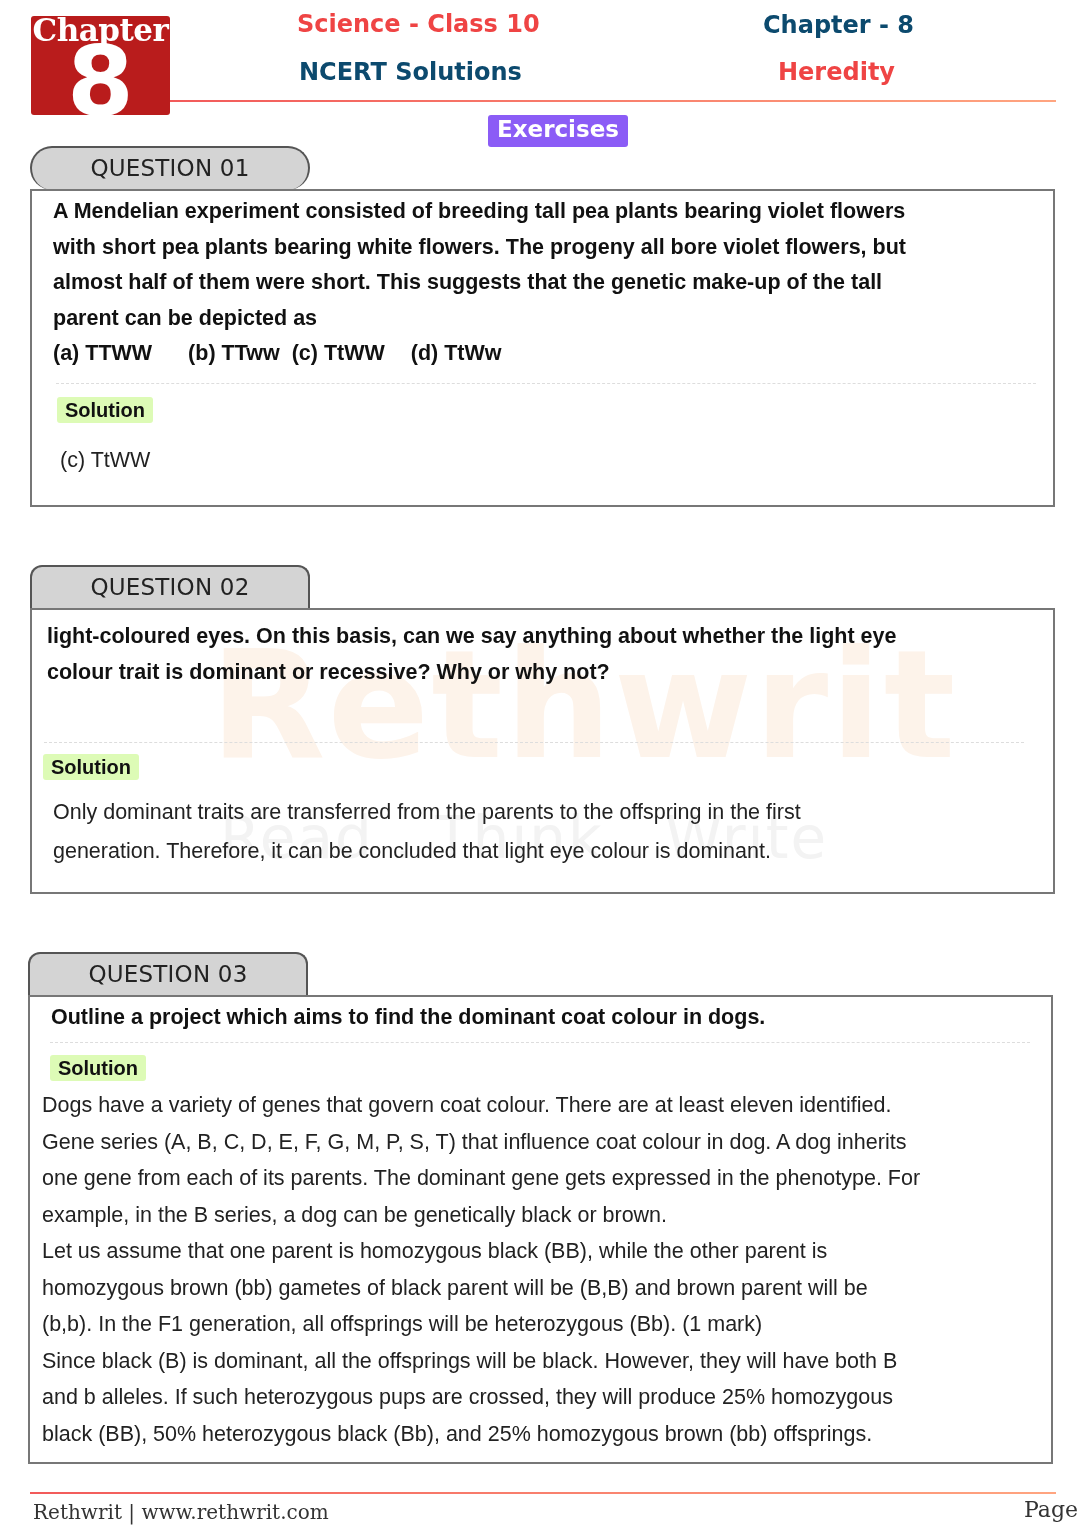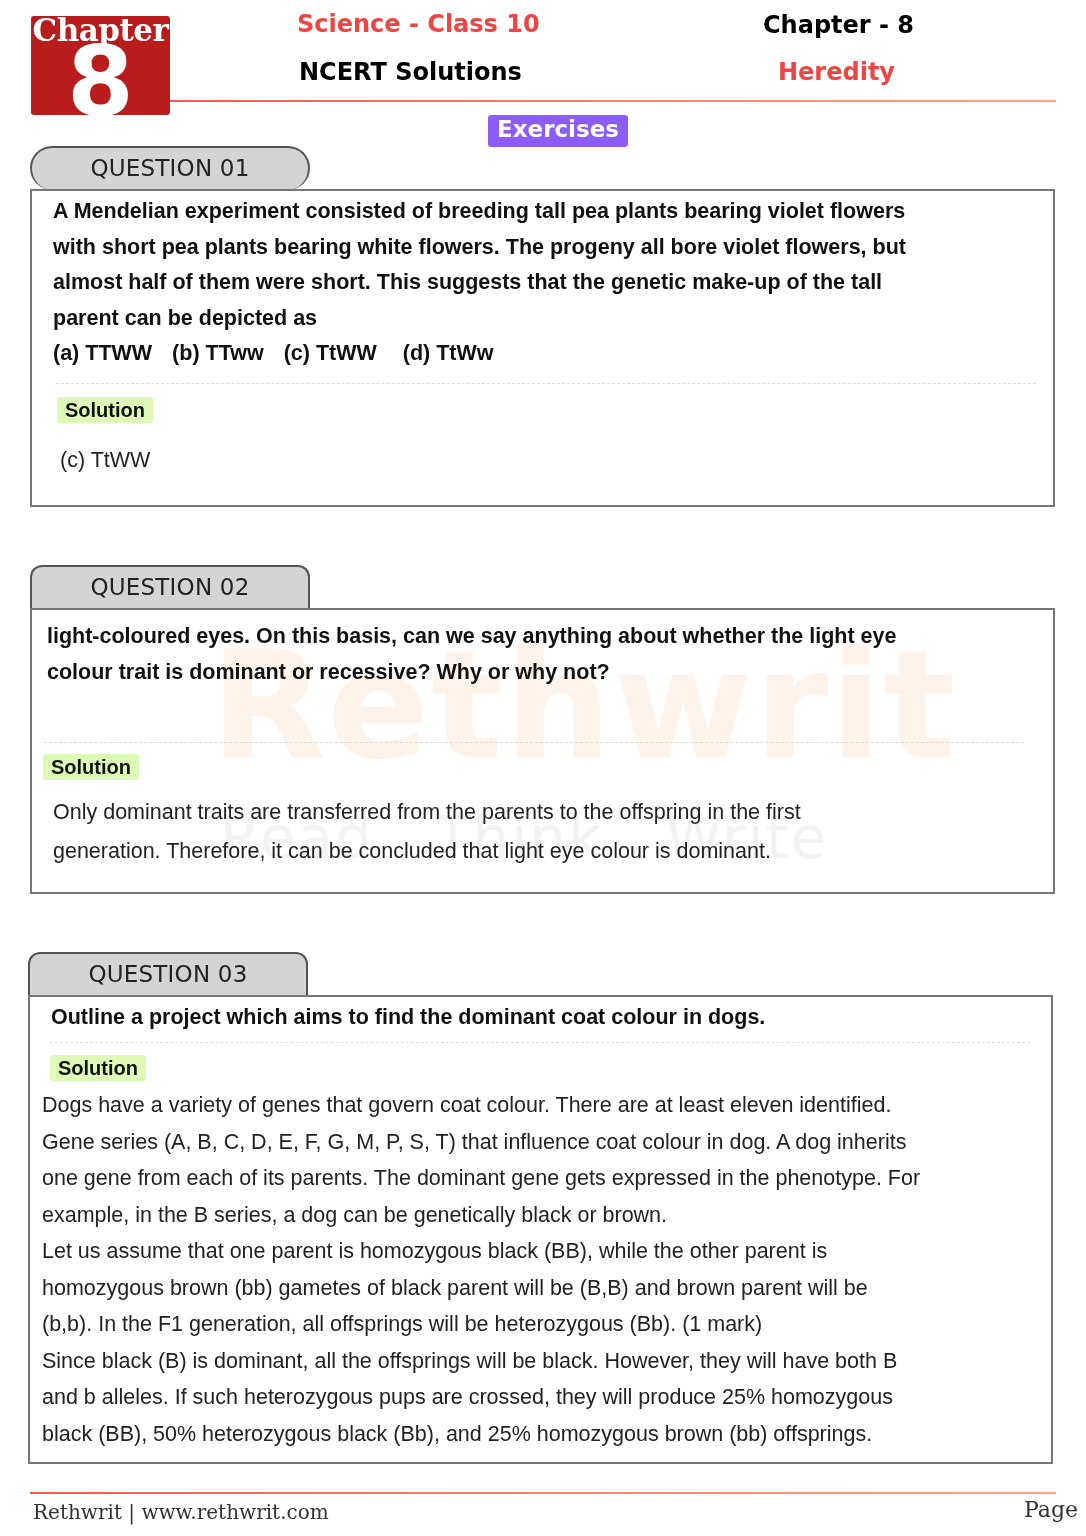--- a/index.html
+++ b/index.html
@@ -19,21 +19,21 @@
     font-family: "DejaVu Serif", serif; font-weight: bold; font-size: 31px; color: #fff;
     letter-spacing: -0.5px;
   }
   .chapter-badge .num {
     position: absolute; left: 0; top: 18px; width: 139px; text-align: center;
     font-family: "DejaVu Sans", sans-serif; font-weight: bold; font-size: 96px; color: #fff;
     line-height: 96px;
   }
   .hdr-text { font-weight: bold; font-size: 24px; }
   .red { color: #ef4444; }
-  .grey { color: #000000; }
+  .grey { color: #0c4a6e; }
   .hdr-line {
     left: 170px; top: 100px; width: 886px; height: 2px;
     background: linear-gradient(to right, #f25a5a, #ffa580);
   }
   .exercises {
     left: 488px; top: 115px; width: 140px; height: 32px; background: #8b5cf6; color: #fff;
     font-weight: bold; font-size: 23px; text-align: center; line-height: 28px;
     border-radius: 3px;
   }
 
@@ -104,22 +104,22 @@
 <div class="abs exercises">Exercises</div>
 
 <div class="abs q-tab" style="left:30px; top:146px; width:280px; height:44px;border-radius:22px;">QUESTION 01</div>
 <div class="abs q-box" style="left:30px; top:189px; width:1025px; height:318px;"></div>
 <div class="abs q-text" style="left:53px; top:194px; width:1000px;">
   <div>A Mendelian experiment consisted of breeding tall pea plants bearing violet flowers</div>
   <div>with short pea plants bearing white flowers. The progeny all bore violet flowers, but</div>
   <div>almost half of them were short. This suggests that the genetic make-up of the tall</div>
   <div>parent can be depicted as</div>
   <div style="display:flex;">
-    <span style="margin-right:20px;">(a) TTWW</span>
-    <span style="margin-right:20px;">(b) TTww</span>
+    <span style="margin-right:36px;">(a) TTWW</span>
+    <span style="margin-right:12px;">(b) TTww</span>
     <span style="margin-right:26px;">(c) TtWW</span>
     <span>(d) TtWw</span>
   </div>
 </div>
 <div class="abs dash" style="left:56px; top:383px; width:980px;"></div>
 <div class="abs sol-badge" style="left:57px; top:397px;">Solution</div>
 <div class="abs ans" style="left:60px; top:441px;">
   <div class="ans-line">(c) TtWW</div>
 </div>
 

